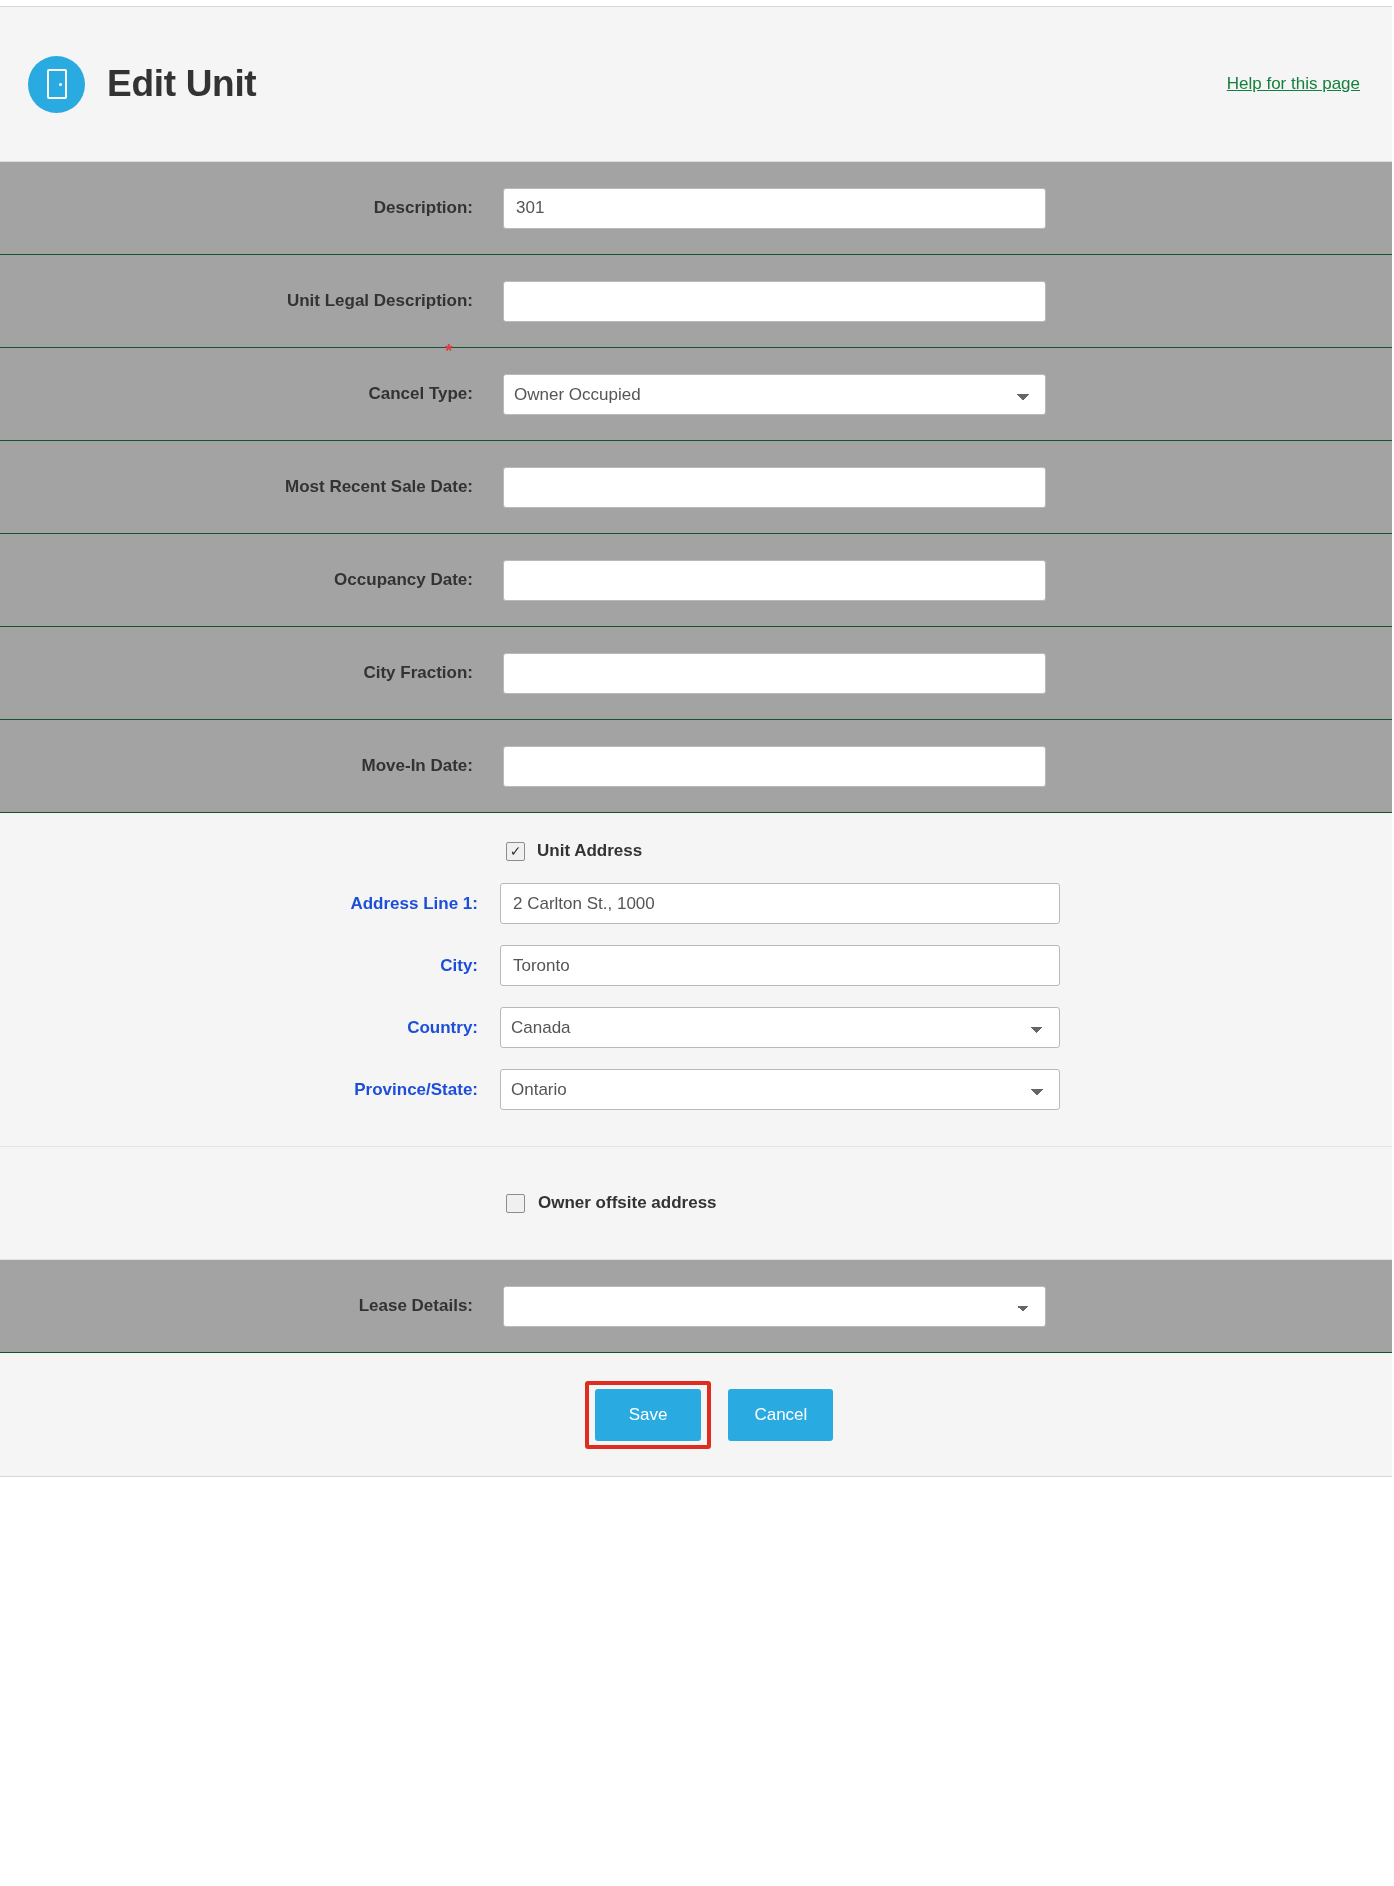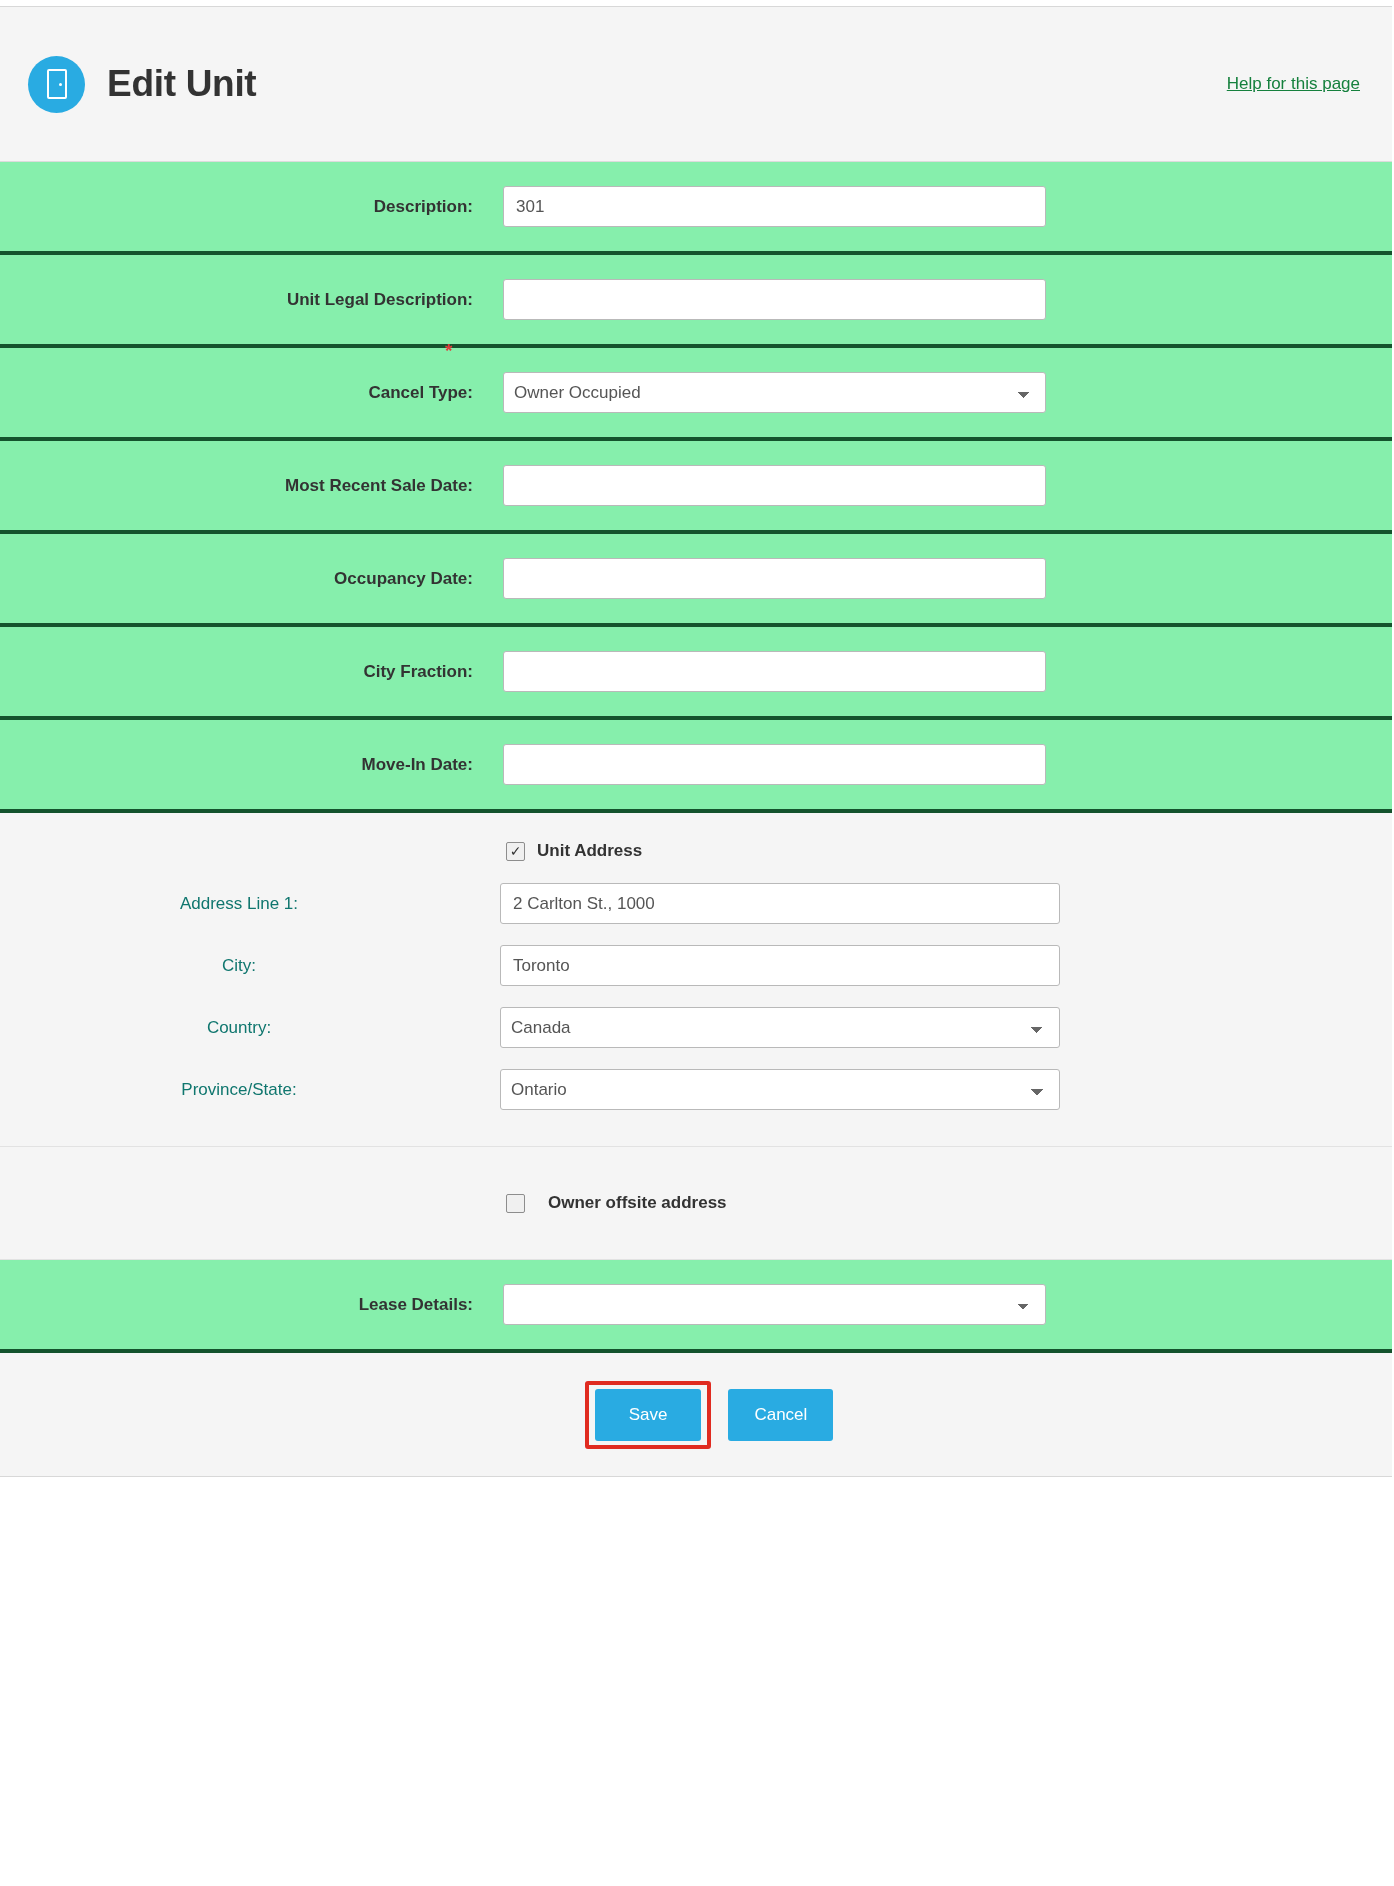--- a/index.html
+++ b/index.html
@@ -78,22 +78,22 @@
   .help-link {
     font-size: 17px;
     color: #15803d;
     text-decoration: underline;
     cursor: pointer;
   }
   
   .form-row {
     display: flex;
     align-items: center;
-    background: #86efac;
-    border-bottom: 4px solid #14532d;
+    background: #a3a3a3;
+    border-bottom: 1px solid #14532d;
     min-height: 93px;
     box-sizing: border-box;
   }
   .row-label {
     width: 503px;
     text-align: right;
     padding-right: 30px;
     box-sizing: border-box;
     font-size: 17px;
     font-weight: bold;
@@ -171,42 +171,42 @@
     color: #333333;
   }
   .addr-row {
     display: flex;
     align-items: center;
     margin-bottom: 21px;
   }
   .addr-row:last-child { margin-bottom: 0; }
   .addr-label {
     width: 500px;
-    text-align: center;
+    text-align: right;
     padding-right: 22px;
     box-sizing: border-box;
     font-size: 17px;
-    font-weight: normal;
-    color: #0f766e;
+    font-weight: bold;
+    color: #1d4ed8;
   }
   input.addr, select.addr {
     width: 560px;
   }
   
   .offsite-block {
     background: #f5f5f5;
     border-bottom: 1px solid #e2e2e2;
     height: 112px;
     display: flex;
     align-items: center;
   }
   .offsite-inner {
     display: flex;
     align-items: center;
-    gap: 23px;
+    gap: 13px;
     margin-left: 506px;
   }
   
   .button-bar {
     background: #f5f5f5;
     height: 123px;
     display: flex;
     align-items: center;
     justify-content: center;
     gap: 17px;

